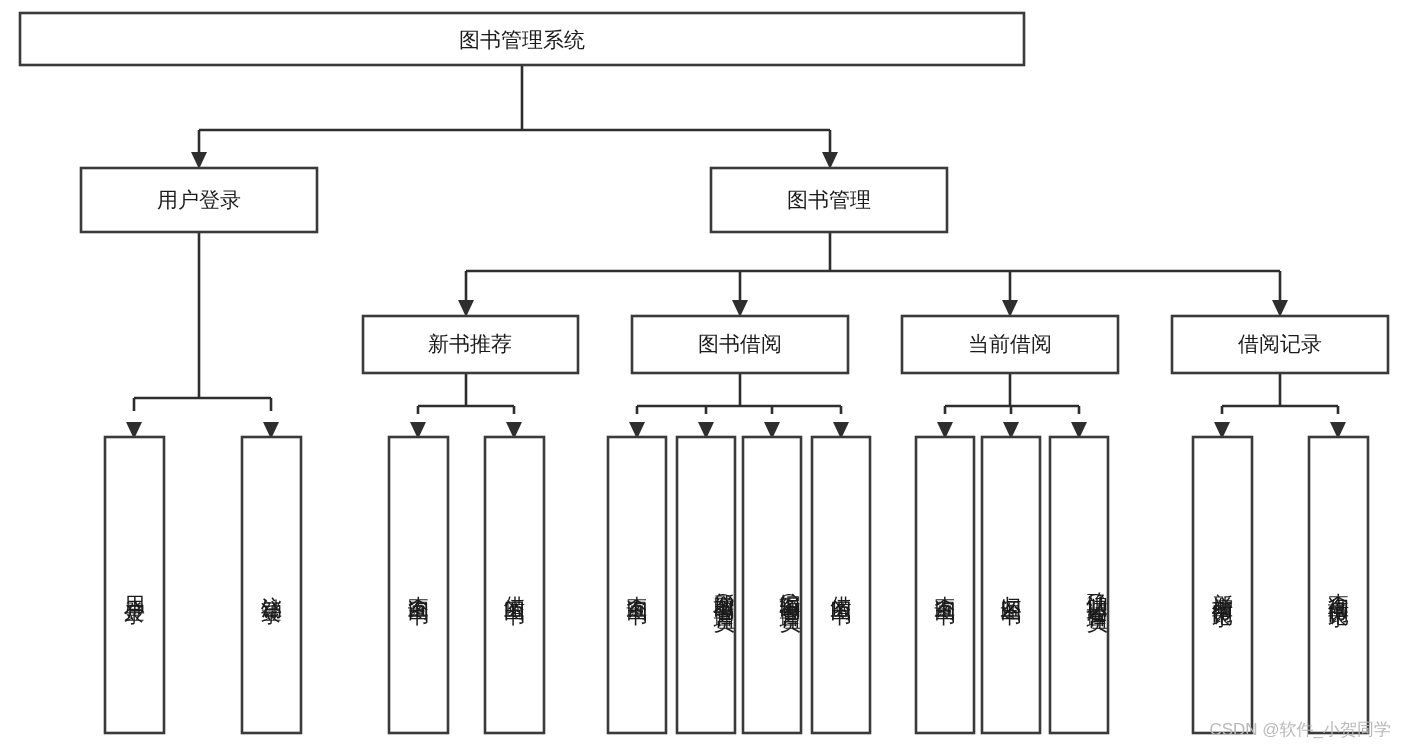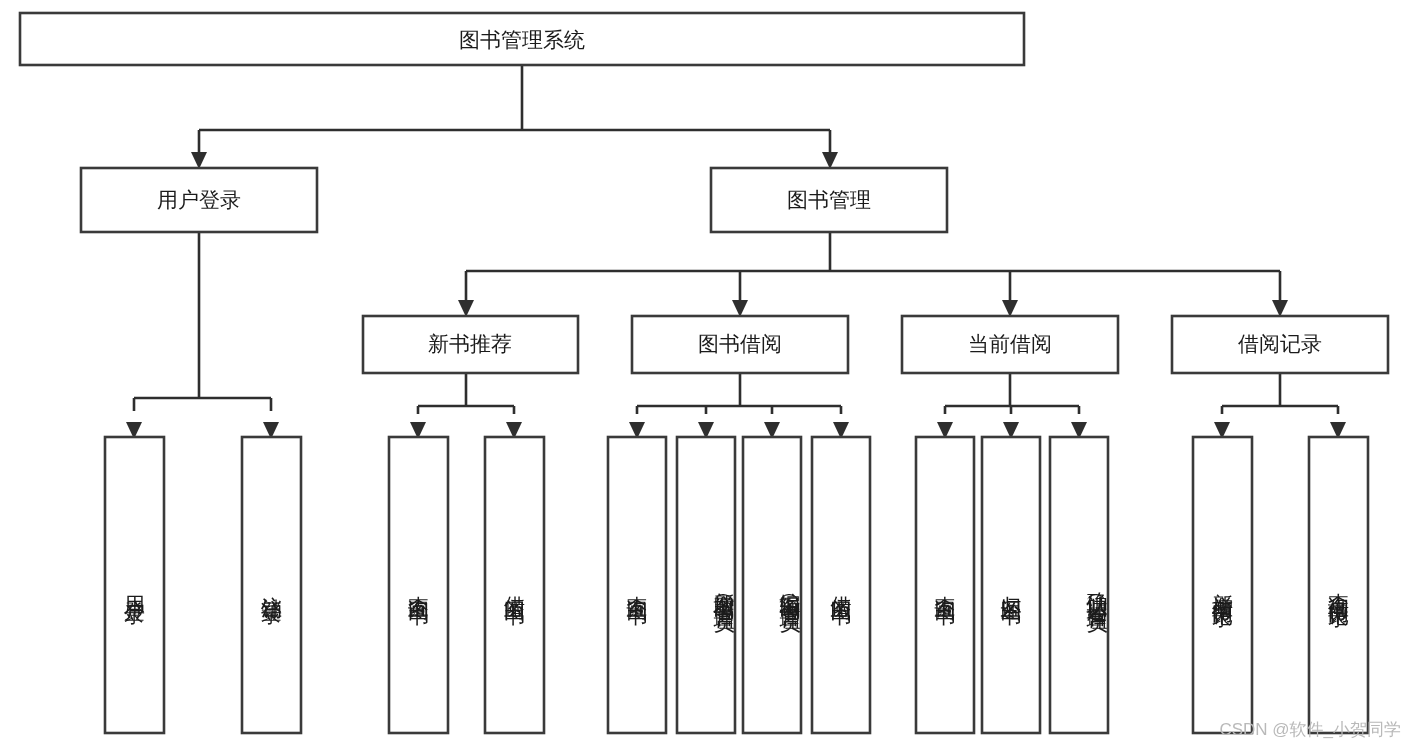--- a/index.html
+++ b/index.html
@@ -60,21 +60,21 @@
     letter-spacing: 3px;
     display: flex;
     align-items: center;
     justify-content: center;
     text-align: center;
     white-space: nowrap;
     pointer-events: none;
   }
   .watermark {
     position: absolute;
-    right: 4px;
+    right: 14px;
     bottom: 6px;
     font-family: "Liberation Sans", "DejaVu Sans", sans-serif;
     font-size: 17px;
     color: #b9b9b9;
     white-space: nowrap;
     user-select: none;
   }
 </style>
 </head>
 <body>

